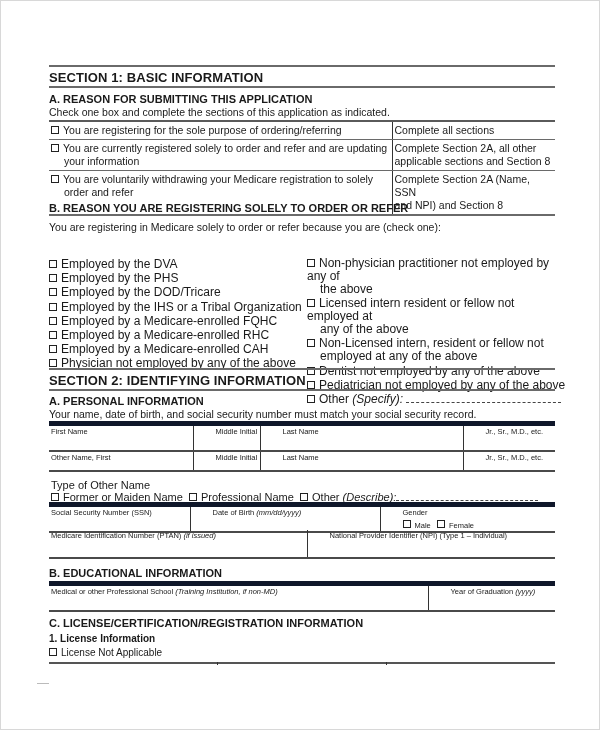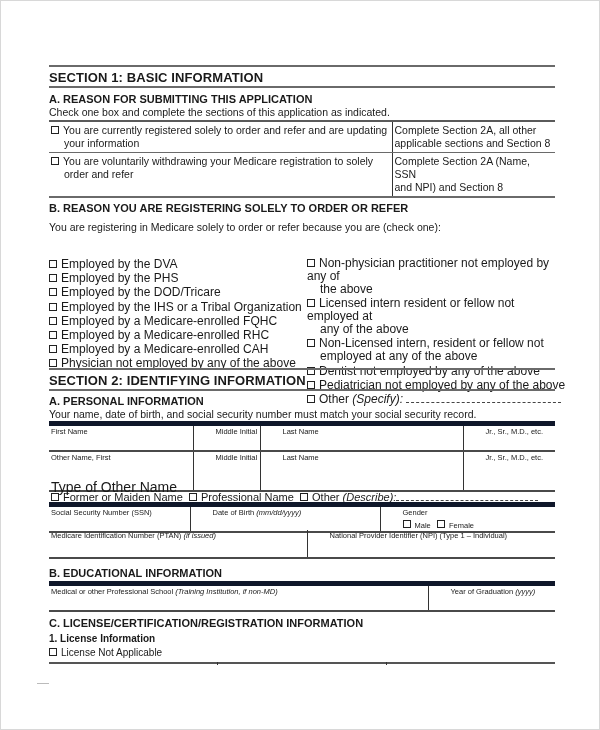--- a/index.html
+++ b/index.html
@@ -41,20 +41,24 @@
 
   <div class="sub-head" style="top:92px;">A. REASON FOR SUBMITTING THIS APPLICATION</div>
   <div class="txt" style="top:105px;">Check one box and complete the sections of this application as indicated.</div>
 
   <table class="grid reason-table" style="top:119px;">
     <colgroup>
           <col style="width:343px">
           <col style="width:163px">
         </colgroup>
     <tbody>
+          <tr>
+      <td><span class="cb"></span><span>You are registering for the sole purpose of ordering/referring</span></td>
+      <td class="right"><span>Complete all sections</span></td>
+    </tr>
     <tr>
       <td><span class="cb"></span><span>You are currently registered solely to order and refer and are updating</span><span class="indent">your information</span></td>
       <td class="right"><span>Complete Section 2A, all other</span><br><span>applicable sections and Section 8</span></td>
     </tr>
     <tr>
       <td><span class="cb"></span><span>You are voluntarily withdrawing your Medicare registration to solely</span><span class="indent">order and refer</span></td>
       <td class="right"><span>Complete Section 2A (Name, SSN</span><br><span>and NPI) and Section 8</span></td>
     </tr>
   </tbody>
       </table>
@@ -96,30 +100,30 @@
           <col style="width:203px">
           <col style="width:92px">
         </colgroup>
     <tbody>
           <tr style="height:27px;">
       <td><span>First Name</span></td>
       <td><span>Middle Initial</span></td>
       <td><span>Last Name</span></td>
       <td><span>Jr., Sr., M.D., etc.</span></td>
     </tr>
-    <tr style="height:40px;">
+    <tr style="height:20px;">
       <td><span>Other Name, First</span></td>
       <td><span>Middle Initial</span></td>
       <td><span>Last Name</span></td>
       <td><span>Jr., Sr., M.D., etc.</span></td>
     </tr>
   </tbody>
       </table>
 
-  <div class="txt" style="top:478px; left:2px; font-size:14px;">Type of Other Name</div>
+  <div class="txt" style="top:478px; left:2px; font-size:11px;">Type of Other Name</div>
   <div class="txt" style="top:490px; left:2px; font-size:11px; white-space:nowrap;">
     <span><span class="cb"></span><span>Former or Maiden Name</span></span>
     &nbsp;<span><span class="cb"></span><span>Professional Name</span></span>
     &nbsp;<span><span class="cb"></span><span>Other</span> <em>(Describe):</em></span><span class="uline" style="width:142px;"></span>
   </div>
 
   <table class="grid form-table" style="top:501px;">
     <colgroup>
           <col style="width:141px">
           <col style="width:190px">

